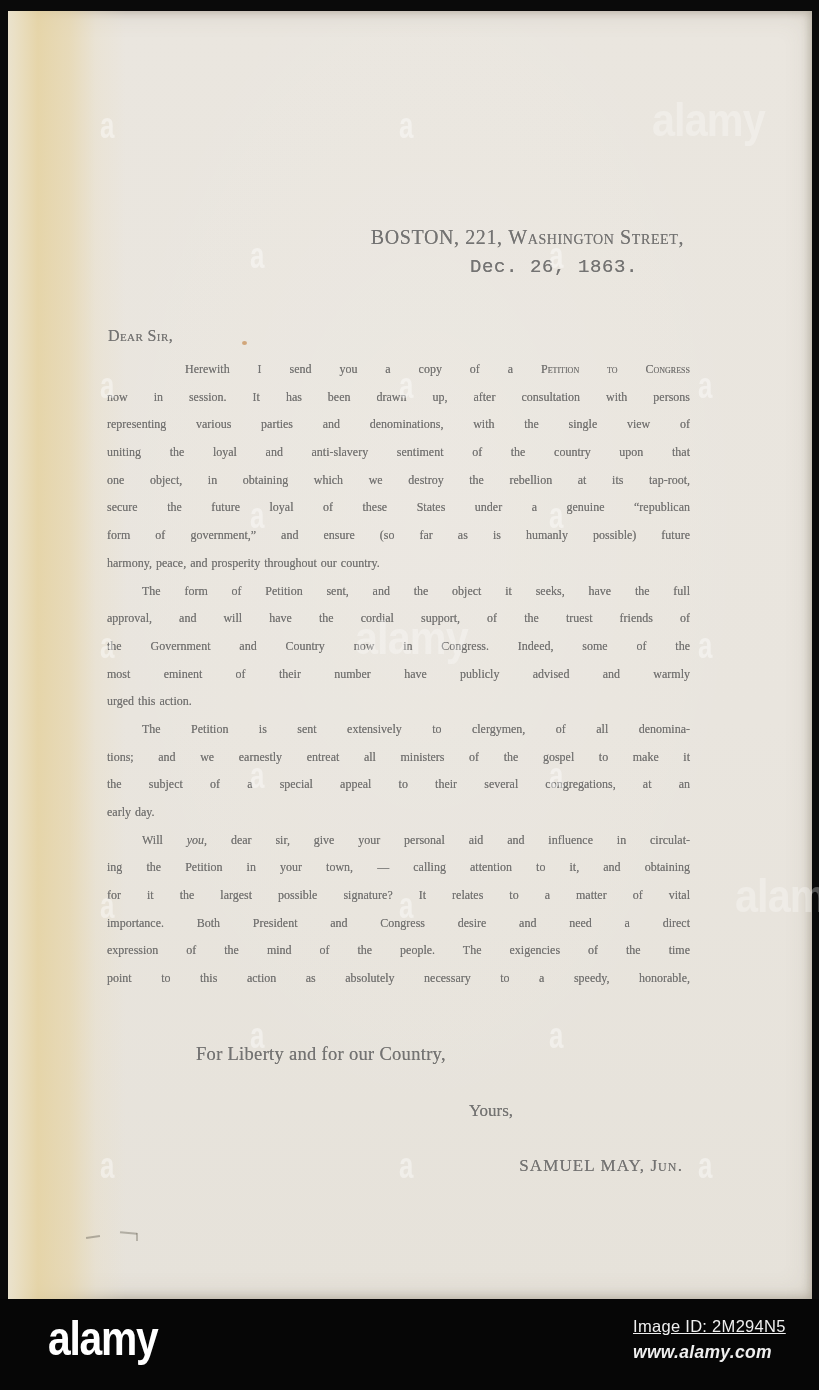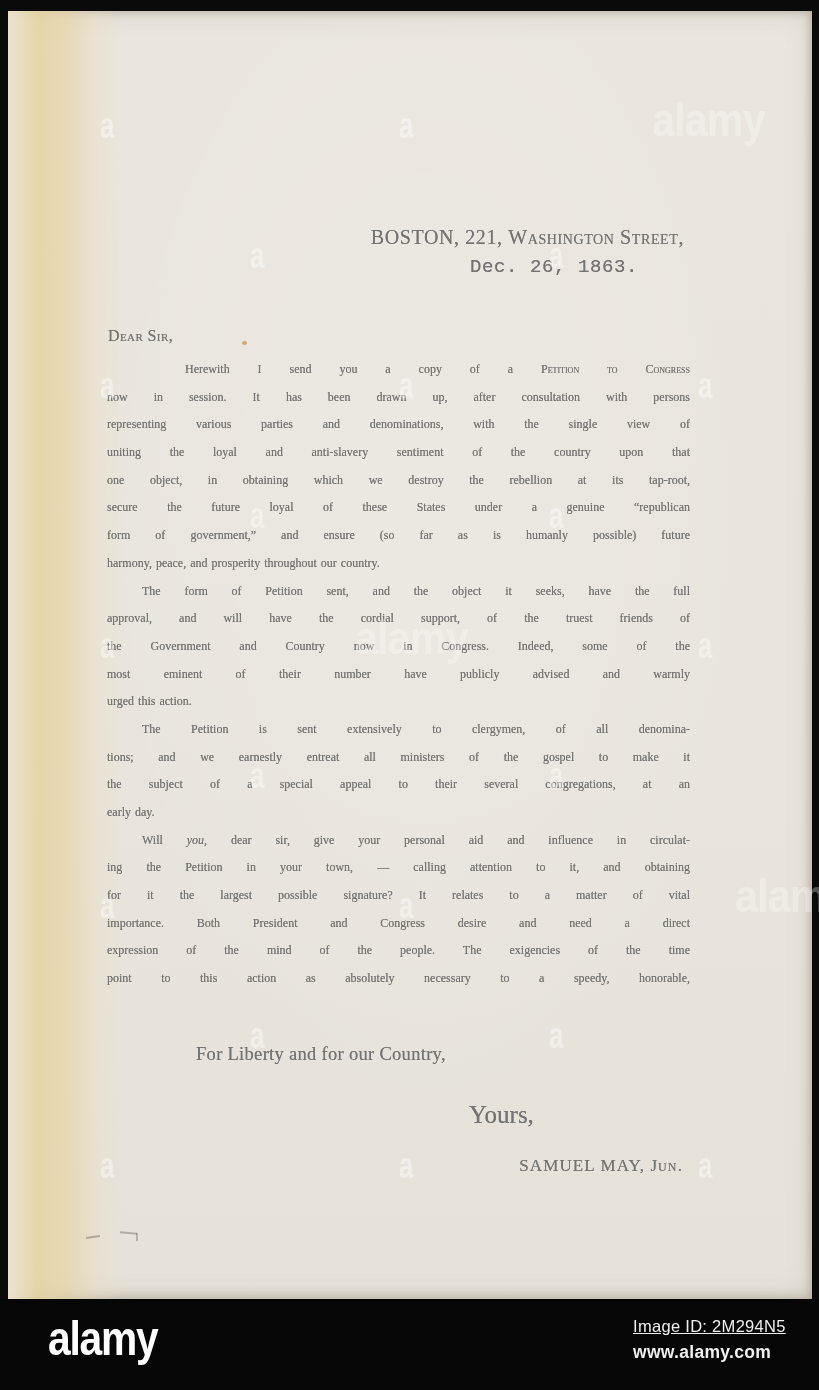--- a/index.html
+++ b/index.html
@@ -62,21 +62,21 @@
   .line.last{text-align-last:left;}
   .line.first{text-indent:35px;}
   .para.p0 .line.first{text-indent:78px;}
 
   .valediction{
     position:absolute;left:196px;top:1044px;
     font-size:18.5px;letter-spacing:.3px;white-space:nowrap;
   }
   .closing-yours{
     position:absolute;left:469px;top:1101px;
-    font-size:25px;white-space:nowrap;
+    font-size:17px;white-space:nowrap;
   }
   .signature{
     position:absolute;right:136px;top:1156px;
     font-size:17px;letter-spacing:1.1px;white-space:nowrap;
   }
 
   
   .stain-dot{
     position:absolute;left:242px;top:341px;width:5px;height:4px;
     background:#c89058;border-radius:50%;opacity:.75;
@@ -118,21 +118,21 @@
   }
   .alamy-logo{
     position:absolute;left:48px;top:17px;
     font:700 48px "Liberation Sans","DejaVu Sans",sans-serif;
     color:#ffffff;letter-spacing:-1.5px;line-height:.95;
     transform:scaleX(.85);transform-origin:left top;
   }
   .id-box{position:absolute;left:633px;top:18px;color:#efefef;
     font-family:"Liberation Sans","DejaVu Sans",sans-serif;}
   .image-id{font-size:16.5px;letter-spacing:.3px;text-decoration:underline;}
-  .alamy-url{font-size:17.5px;font-weight:700;margin-top:6px;letter-spacing:.3px;}
+  .alamy-url{font-size:17.5px;font-weight:700;margin-top:6px;letter-spacing:.3px;font-style:italic;}
 </style>
 </head>
 <body>
 
 <div class="stage">
 
   <div class="paper">
     <div class="tan-strip"></div>
   </div>
 

